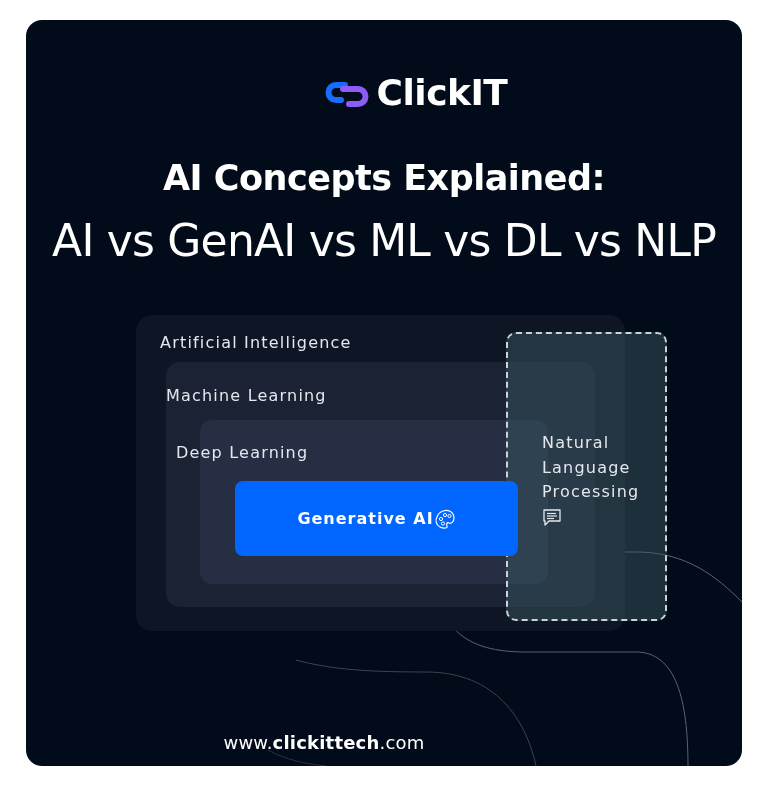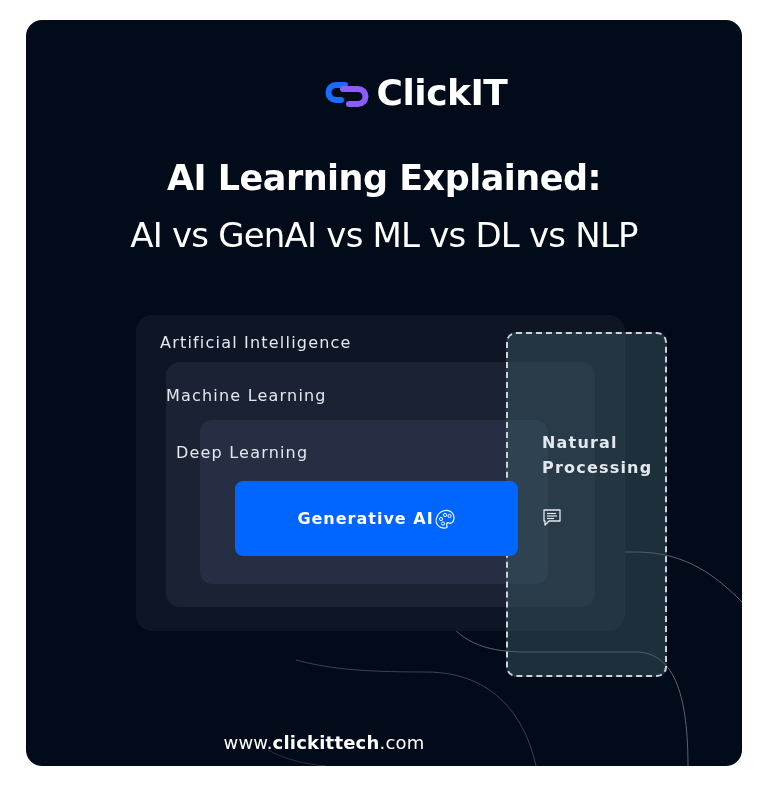--- a/index.html
+++ b/index.html
@@ -20,45 +20,44 @@
     color: #ffffff; font-family: "DejaVu Sans", sans-serif; font-weight: bold; font-size: 36px;
     letter-spacing: -0.5px; line-height: 1;
   }
   .title {
     position: absolute; left: 0; width: 716px; top: 138px; text-align: center;
     color: #ffffff; font-weight: bold; font-size: 35px; letter-spacing: -0.5px;
     font-family: "DejaVu Sans", sans-serif;
   }
   .subtitle {
     position: absolute; left: 0; width: 716px; top: 195px; text-align: center;
-    color: #ffffff; font-weight: normal; font-size: 34px; letter-spacing: -0.8px;
+    color: #ffffff; font-weight: normal; font-size: 44px; letter-spacing: -0.8px;
     font-family: "DejaVu Sans", sans-serif;
   }
   .box { position: absolute; border-radius: 16px; }
   .box-ai { left: 110px; top: 295px; width: 489px; height: 316px; background: #0e1626; }
   .box-ml { left: 140px; top: 342px; width: 429px; height: 245px; background: #1a2233; border-radius: 14px; }
   .box-dl { left: 174px; top: 400px; width: 348px; height: 164px; background: #252e42; border-radius: 12px; }
   .box-label {
     position: absolute; left: 0; right: 0; 
     color: #e4e7ed; font-size: 16px; letter-spacing: 1.2px; font-family: "DejaVu Sans", sans-serif;
   }
   .box-ai .box-label { top: 18px; left: 24px; right: 0; }
   .box-ml .box-label { top: 24px; left: 0; right: 0; }
   .box-dl .box-label { top: 23px; left: -24px; right: 0; }
   .box-genai {
     position: absolute; left: 209px; top: 461px; width: 283px; height: 75px;
     background: #0066ff; border-radius: 8px;
     display: flex; align-items: center; justify-content: center; 
   }
   .genai-label { color: #ffffff; font-size: 16px; font-weight: bold; letter-spacing: 1px; }
   .box-nlp {
-    position: absolute; left: 480px; top: 312px; width: 161px; height: 345px;
+    position: absolute; left: 480px; top: 312px; width: 161px; height: 289px;
     background: rgba(60, 90, 100, 0.45); border: 2px dashed #c9d3d8; border-radius: 10px;
     box-sizing: border-box;
-    font-weight: bold;
   }
   .nlp-label {
     position: absolute; left: 34px; top: 97px; width: 120px;
     color: #e4e7ed; font-size: 16px; letter-spacing: 1.2px; line-height: 24.5px;
   }
   .nlp-icon { position: absolute; left: 34px; top: 174px; }
   .footer {
     position: absolute; left: 0; width: 596px; top: 712px; text-align: center;
     color: #ffffff; font-size: 18px; letter-spacing: 0.2px;
   }
@@ -77,36 +76,37 @@
   </svg>
 
   <div class="logo">
     <svg width="46" height="30" viewBox="0 0 46 30">
       <path d="M20 7 L11 7 A7.5 7.5 0 0 0 11 22 L16 22" fill="none" stroke="#1a6bff" stroke-width="6" stroke-linecap="round"></path>
       <path d="M18 11 L33 11 A7.5 7.5 0 0 1 33 26 L24 26" fill="none" stroke="#8b5cf6" stroke-width="6" stroke-linecap="round"></path>
     </svg>
     <span class="logo-text">ClickIT</span>
   </div>
 
-  <div class="title">AI Learning Explained:</div>
+  <div class="title">AI Concepts Explained:</div>
   <div class="subtitle">AI vs GenAI vs ML vs DL vs NLP</div>
 
   <div class="box box-ai">
     <div class="box-label">Artificial Intelligence</div>
   </div>
   <div class="box box-ml">
     <div class="box-label">Machine Learning</div>
   </div>
   <div class="box box-dl">
     <div class="box-label">Deep Learning</div>
   </div>
 
   <div class="box-nlp">
     <div class="nlp-label">
       <div>Natural</div>
+      <div>Language</div>
       <div>Processing</div>
     </div>
     <svg class="nlp-icon" width="20" height="20" viewBox="0 0 20 20">
       <path d="M2 2 H18 V13 H7 L3 17 V13 H2 Z" fill="none" stroke="#e4e7ed" stroke-width="1.3" stroke-linejoin="round"></path>
       <line x1="5" y1="5.5" x2="14" y2="5.5" stroke="#e4e7ed" stroke-width="1.2"></line>
       <line x1="5" y1="8" x2="15" y2="8" stroke="#e4e7ed" stroke-width="1.2"></line>
       <line x1="5" y1="10.5" x2="12" y2="10.5" stroke="#e4e7ed" stroke-width="1.2"></line>
     </svg>
   </div>
 

